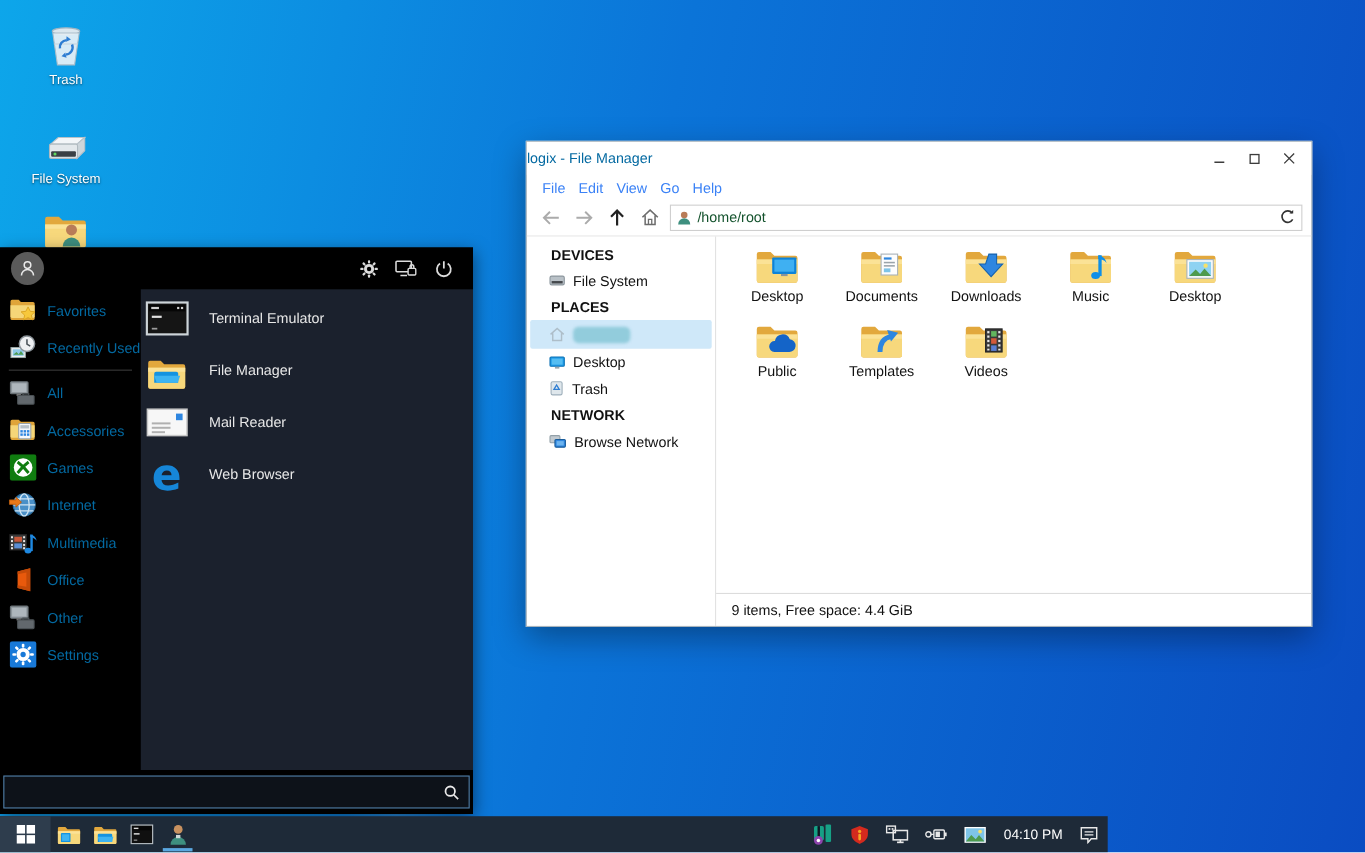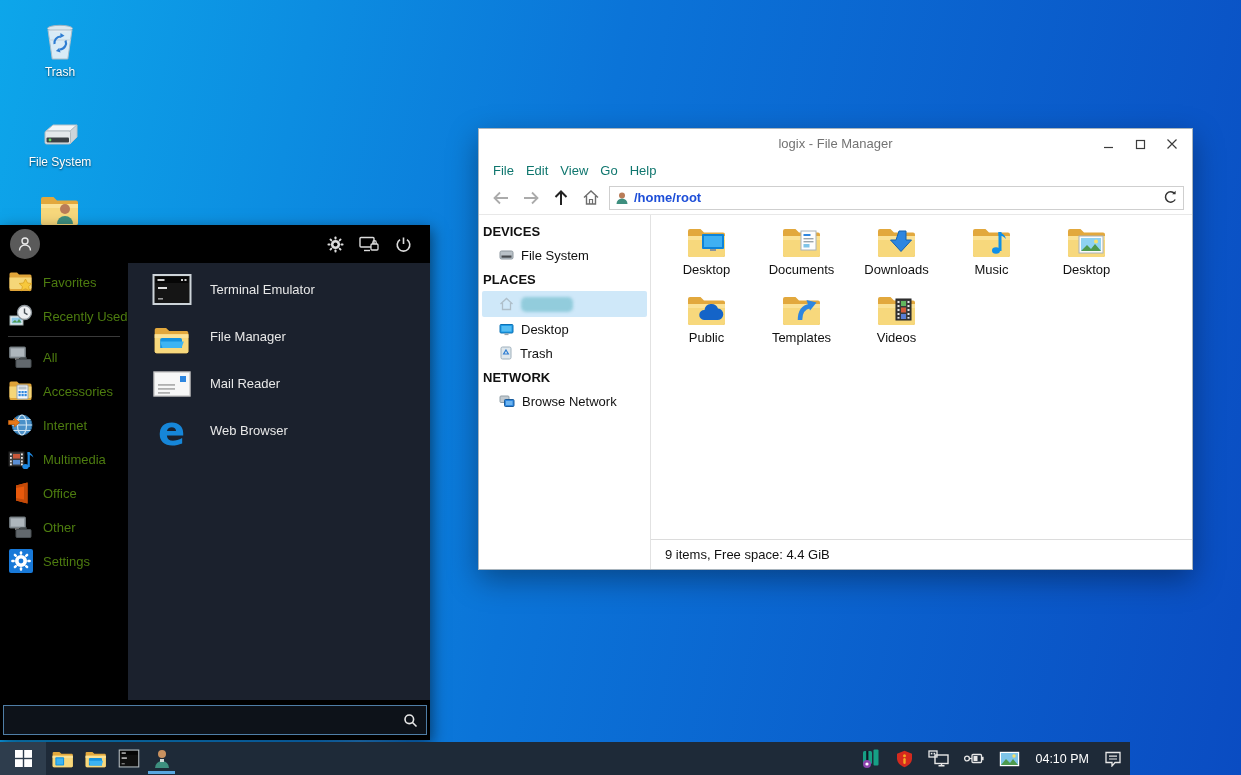--- a/index.html
+++ b/index.html
@@ -16,35 +16,35 @@
   .desk-icon { position:absolute; width:86px; text-align:center; z-index:1; cursor:default; }
   .desk-icon svg { display:block; margin:0 auto; }
   .desk-label { color:#fff; font-size:12px; margin-top:3px; text-shadow:0 1px 2px rgba(0,0,0,.65); }
 
   
   .window { position:absolute; left:478px; top:128px; width:715px; height:442px; z-index:5;
     background:#fff; border:1px solid #a8b4bd; box-shadow:0 10px 28px rgba(0,0,0,.35);
     display:flex; flex-direction:column; }
   .titlebar { height:30px; position:relative; background:#fff; flex:0 0 30px; }
   .title { position:absolute; left:0; right:0; top:0; height:30px; line-height:30px;
-    text-align:center; color:#737373; font-size:13px; }
+    text-align:left; color:#0369a1; font-size:13px; }
   .win-controls { position:absolute; right:4px; top:0; height:30px; display:flex; align-items:center; }
   .win-btn { width:32px; height:24px; display:flex; align-items:center; justify-content:center; cursor:pointer; }
   .menubar { height:22px; flex:0 0 22px; display:flex; align-items:center; padding-left:8px; }
-  .menubar span { padding:0 6px; color:#0f766e; cursor:pointer; }
+  .menubar span { padding:0 6px; color:#3b82f6; cursor:pointer; }
   .toolbar { height:34px; flex:0 0 34px; display:flex; align-items:center; gap:6px;
     padding:0 8px 0 10px; border-bottom:1px solid #e8e8e8; }
   .tool-btn { width:24px; height:24px; display:flex; align-items:center; justify-content:center; cursor:pointer; }
   .pathfield { flex:1; height:24px; border:1px solid #cfcfcf; background:#fff; display:flex;
     align-items:center; padding-left:5px; gap:5px; }
-  .pathtext { color:#1d4ed8; flex:1;font-weight:bold; }
+  .pathtext { color:#14532d; flex:1; }
   .reload-btn { width:26px; height:22px; display:flex; align-items:center; justify-content:center; cursor:pointer; }
   .winbody { flex:1; display:flex; min-height:0; }
   .sidebar { width:172px; flex:0 0 172px; border-right:1px solid #e2e2e2; padding-top:4px; overflow:hidden; }
-  .side-header { height:24px; display:flex; align-items:center; padding-left:4px; font-weight:bold; color:#111; }
+  .side-header { height:24px; display:flex; align-items:center; padding-left:22px; font-weight:bold; color:#111; }
   .side-item { height:24px; display:flex; align-items:center; padding-left:20px; gap:7px; color:#111; cursor:pointer; }
   .side-item.selected { background:#cfe8f9; border-radius:2px; margin:0 3px; padding-left:17px; height:26px; }
   .redacted-blob { width:52px; height:15px; background:#92ccdc; border-radius:5px; filter:blur(1.5px); }
   .maincol { flex:1; display:flex; flex-direction:column; min-width:0; }
   .files { flex:1; padding:10px 0 0 8px; display:grid; grid-template-columns:repeat(5,95px);
     grid-auto-rows:66px; row-gap:2px; align-content:start; }
   .fcell { width:95px; text-align:center; cursor:pointer; }
   .fcell svg { display:block; margin:0 auto; }
   .flabel { font-size:13px; color:#111; margin-top:3px; white-space:nowrap; }
   .statusbar { height:30px; flex:0 0 30px; border-top:1px solid #dcdcdc; display:flex;
@@ -56,33 +56,33 @@
   .menu-header { height:38px; flex:0 0 38px; background:#000; display:flex; align-items:center;
     padding:0 14px 0 10px; }
   .avatar { width:30px; height:30px; border-radius:50%; background:#5a5a5a; display:flex;
     align-items:center; justify-content:center; cursor:pointer; }
   .menu-header .spacer { flex:1; }
   .hdr-btn { width:26px; height:26px; display:flex; align-items:center; justify-content:center;
     margin-left:8px; cursor:pointer; }
   .menu-body { flex:1; display:flex; min-height:0; }
   .cats { width:128px; flex:0 0 128px; background:#000; padding-top:2px; }
   .cat-item { height:34px; display:flex; align-items:center; gap:9px; padding-left:8px;
-    color:#4d7c0f; cursor:pointer; }
+    color:#0369a1; cursor:pointer; }
   .cat-item svg { flex:0 0 26px; }
   .cat-sep { border-top:1px solid #3a3a3a; margin:3px 8px 3px 8px; }
   .apps { flex:1; background:#1b212d; padding-top:3px; }
-  .app-item { height:47px; display:flex; align-items:center; gap:18px; padding-left:24px;
+  .app-item { height:47px; display:flex; align-items:center; gap:18px; padding-left:4px;
     color:#e8e8e8; cursor:pointer; }
   .search-row { height:40px; flex:0 0 40px; background:#000; display:flex; align-items:center; padding:0 3px; }
   .searchbox { flex:1; height:30px; background:#0d1219; border:1px solid #4f7ea6; display:flex;
     align-items:center; padding:0 8px; }
   .searchbox input { flex:1; background:transparent; border:none; outline:none; color:#ddd; font-size:13px; }
 
   
-  .taskbar { position:absolute; left:0; bottom:0; width:1130px; height:33px; z-index:20;
+  .taskbar { position:absolute; left:0; bottom:0; width:1007px; height:33px; z-index:20;
     background:#1e2a38; display:flex; align-items:center; }
   .start-btn { width:46px; height:33px; background:#2e3d4d; display:flex; align-items:center;
     justify-content:center; cursor:pointer; }
   .task-btn { width:33px; height:33px; position:relative; display:flex; align-items:center;
     justify-content:center; cursor:pointer; }
   .task-underline { position:absolute; left:3px; right:3px; bottom:1px; height:3px; background:#5aa7e0; }
   .tb-spacer { flex:1; }
   .tray { display:flex; align-items:center; gap:15px; padding-right:8px; }
   .tray-btn { display:flex; align-items:center; justify-content:center; cursor:pointer; }
   .clock { color:#fff; font-size:12.5px; white-space:nowrap; cursor:default; }
@@ -438,20 +438,28 @@
                 <rect x="13.5" y="12" width="2.2" height="2.2"></rect>
                 <rect x="16.5" y="12" width="2.2" height="2.2"></rect>
               <rect x="10.5" y="15" width="2.2" height="2.2"></rect>
                 <rect x="13.5" y="15" width="2.2" height="2.2"></rect>
                 <rect x="16.5" y="15" width="2.2" height="2.2"></rect>
             </g>
           </svg>
           <span>Accessories</span>
         </div>
 
+        <div class="cat-item">
+          <svg width="26" height="24" viewBox="0 0 26 24">
+            <rect x="1" y="0" width="24" height="24" rx="2" fill="#107c10"></rect>
+            <circle cx="13" cy="12" r="8.5" fill="#fff"></circle>
+            <path d="M8 7 c3.5 2.5 6.5 5.5 10 10 M18 7 c-3.5 2.5-6.5 5.5-10 10" stroke="#107c10" stroke-width="2.6" fill="none"></path>
+          </svg>
+          <span>Games</span>
+        </div>
 
 
         <div class="cat-item">
           <svg width="26" height="24" viewBox="0 0 26 24">
             <circle cx="14" cy="12" r="10" fill="#4a90c8" stroke="#2a6a9a" stroke-width="1"></circle>
             <ellipse cx="14" cy="12" rx="4.5" ry="10" fill="none" stroke="#cfe4f2" stroke-width="1.2"></ellipse>
             <path d="M4 12 h20 M5.5 6.5 h17 M5.5 17.5 h17" stroke="#cfe4f2" stroke-width="1.2" fill="none"></path>
             <path d="M0.5 7.5 h6 v-2.5 l5 4.5 -5 4.5 v-2.5 h-6 z" fill="#e87818" stroke="#b85c0e" stroke-width=".8"></path>
           </svg>
           <span>Internet</span>

